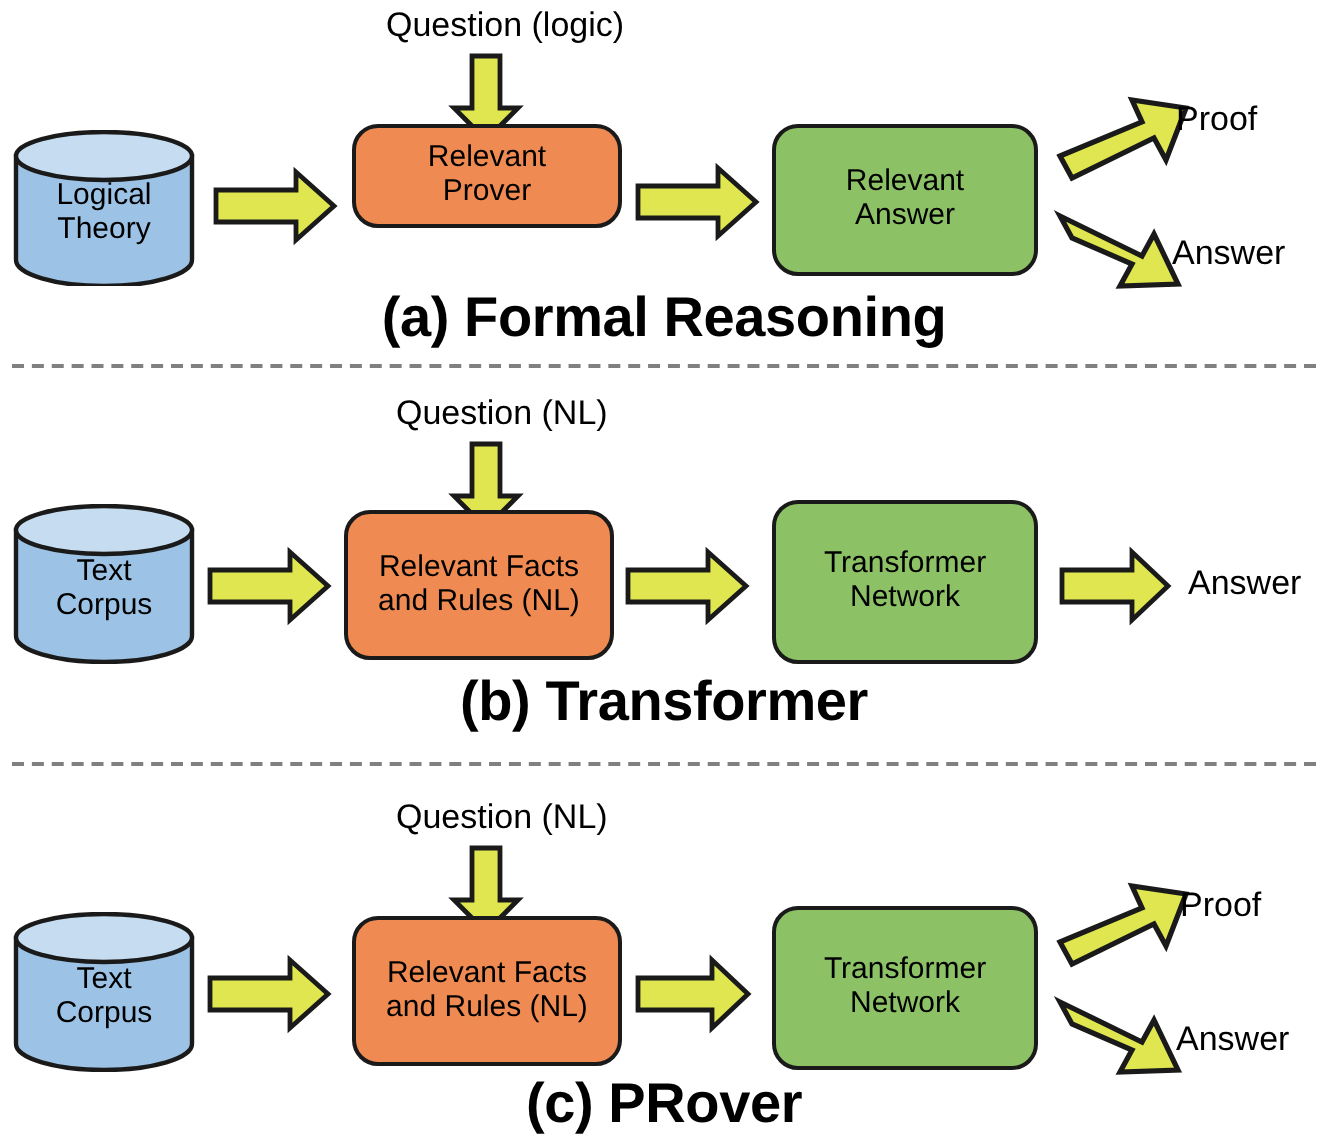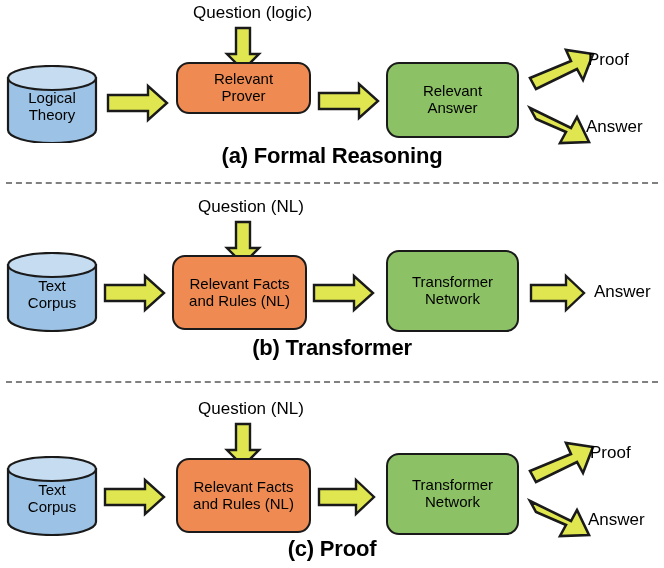--- a/index.html
+++ b/index.html
@@ -63,21 +63,21 @@
     position: absolute;
     font-size: 17px;
     color: #000000;
     white-space: nowrap;
   }
   .caption {
     position: absolute;
     width: 664px;
     left: 0;
     text-align: center;
-    font-size: 22px;
+    font-size: 28px;
     font-weight: bold;
     color: #000;
     letter-spacing: -0.2px;
   }
   .divider {
     position: absolute;
     left: 6px;
     width: 652px;
     height: 0;
     border-top: 2px dashed #808080;
@@ -267,16 +267,16 @@
     </div>
     <div class="txt" style="left:590px; top:55px;">Proof</div>
 
     <div class="arrow" style="left:527px; top:103px;">
       <svg width="70" height="48" viewBox="0 0 70 48">
         <path d="M3,10 L44,30 L50,19 L62,44 L33,45 L39,34 L9,21 Z" fill="#dfe64f" stroke="#1a1a1a" stroke-width="2.6" stroke-linejoin="miter"></path>
       </svg>
     </div>
     <div class="txt" style="left:588px; top:122px;">Answer</div>
 
-    <div class="caption" style="top:148px;">(c) Proof</div>
+    <div class="caption" style="top:148px;">(c) PRover</div>
   </div>
 
 </div>
 
 </body></html>

